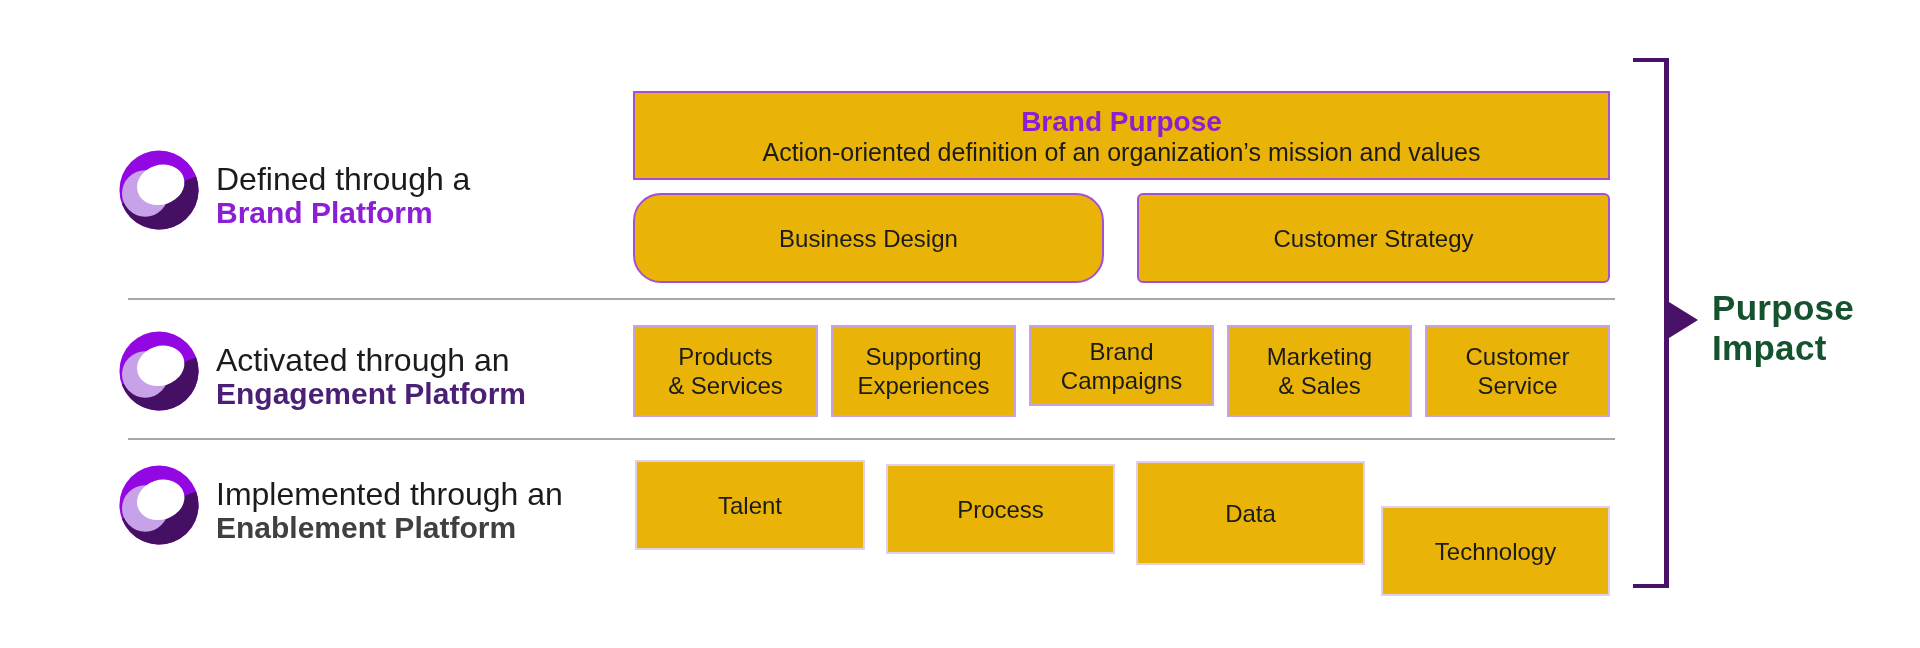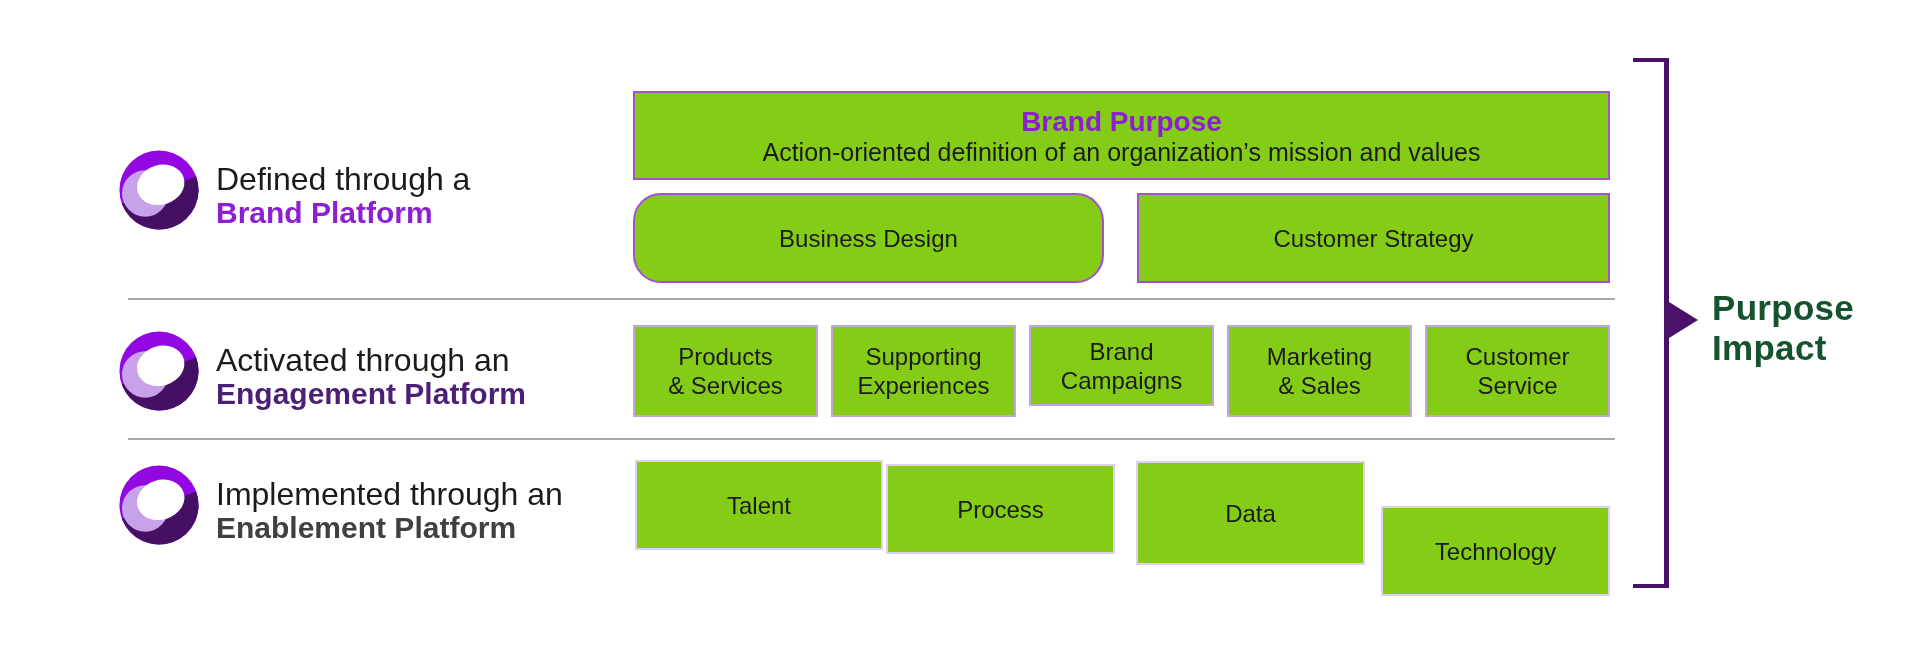--- a/index.html
+++ b/index.html
@@ -16,42 +16,42 @@
   .row-label{position:absolute;left:216px;}
   .row-label .intro{font-size:32px;line-height:33px;color:#1b1b1b;}
   .row-label .platform{font-size:30px;line-height:33px;font-weight:bold;}
   .label-row1{top:163px}.label-row2{top:344px}.label-row3{top:478px}
   .platform-brand{color:#8C1FD3}
   .platform-engagement{color:#4A1F75}
   .platform-enablement{color:#404040}
 
   
   .box{
-    position:absolute;box-sizing:border-box;background:#84cc16;border:2px solid;
+    position:absolute;box-sizing:border-box;background:#eab308;border:2px solid;
     display:flex;align-items:center;justify-content:center;flex-direction:column;
     text-align:center;font-size:24px;line-height:29px;color:#1b1b1b;white-space:pre-line;
   }
   .tier1{border-color:#A450D4}
   .tier2{border-color:#C7A3DD}
   .tier3{border-color:#E0CFEF}
 
   .box-purpose{left:633px;top:91px;width:977px;height:89px;}
   .box-purpose .bp-title{font-size:28px;font-weight:bold;line-height:33px;color:#8C1FD3;}
   .box-purpose .bp-sub{font-size:25px;line-height:28px;color:#1b1b1b;}
 
   .box-bd{left:633px;top:193px;width:471px;height:90px;border-radius:28px;}
-  .box-cs{left:1137px;top:193px;width:473px;height:90px;}
+  .box-cs{left:1137px;top:193px;width:473px;height:90px;border-radius:6px;}
 
   .box-e0{left:633px;top:325px;width:185px;height:92px;}
   .box-e1{left:831px;top:325px;width:185px;height:92px;}
   .box-e2{left:1029px;top:325px;width:185px;height:81px;}
   .box-e3{left:1227px;top:325px;width:185px;height:92px;}
   .box-e4{left:1425px;top:325px;width:185px;height:92px;}
 
-  .box-n0{left:635px;top:460px;width:248px;height:90px;}
+  .box-n0{left:635px;top:460px;width:230px;height:90px;}
   .box-n1{left:886px;top:464px;width:229px;height:90px;}
   .box-n2{left:1136px;top:461px;width:229px;height:104px;}
   .box-n3{left:1381px;top:458px;width:229px;height:90px;margin-top:48px;}
 
   
   .sep{position:absolute;left:128px;width:1487px;height:2px;background:#A8A8A8;}
   .sep1{top:298px}.sep2{top:438px}
 
   
   .bracket-v{position:absolute;left:1664px;top:58px;width:5px;height:530px;background:#4A1168;}

